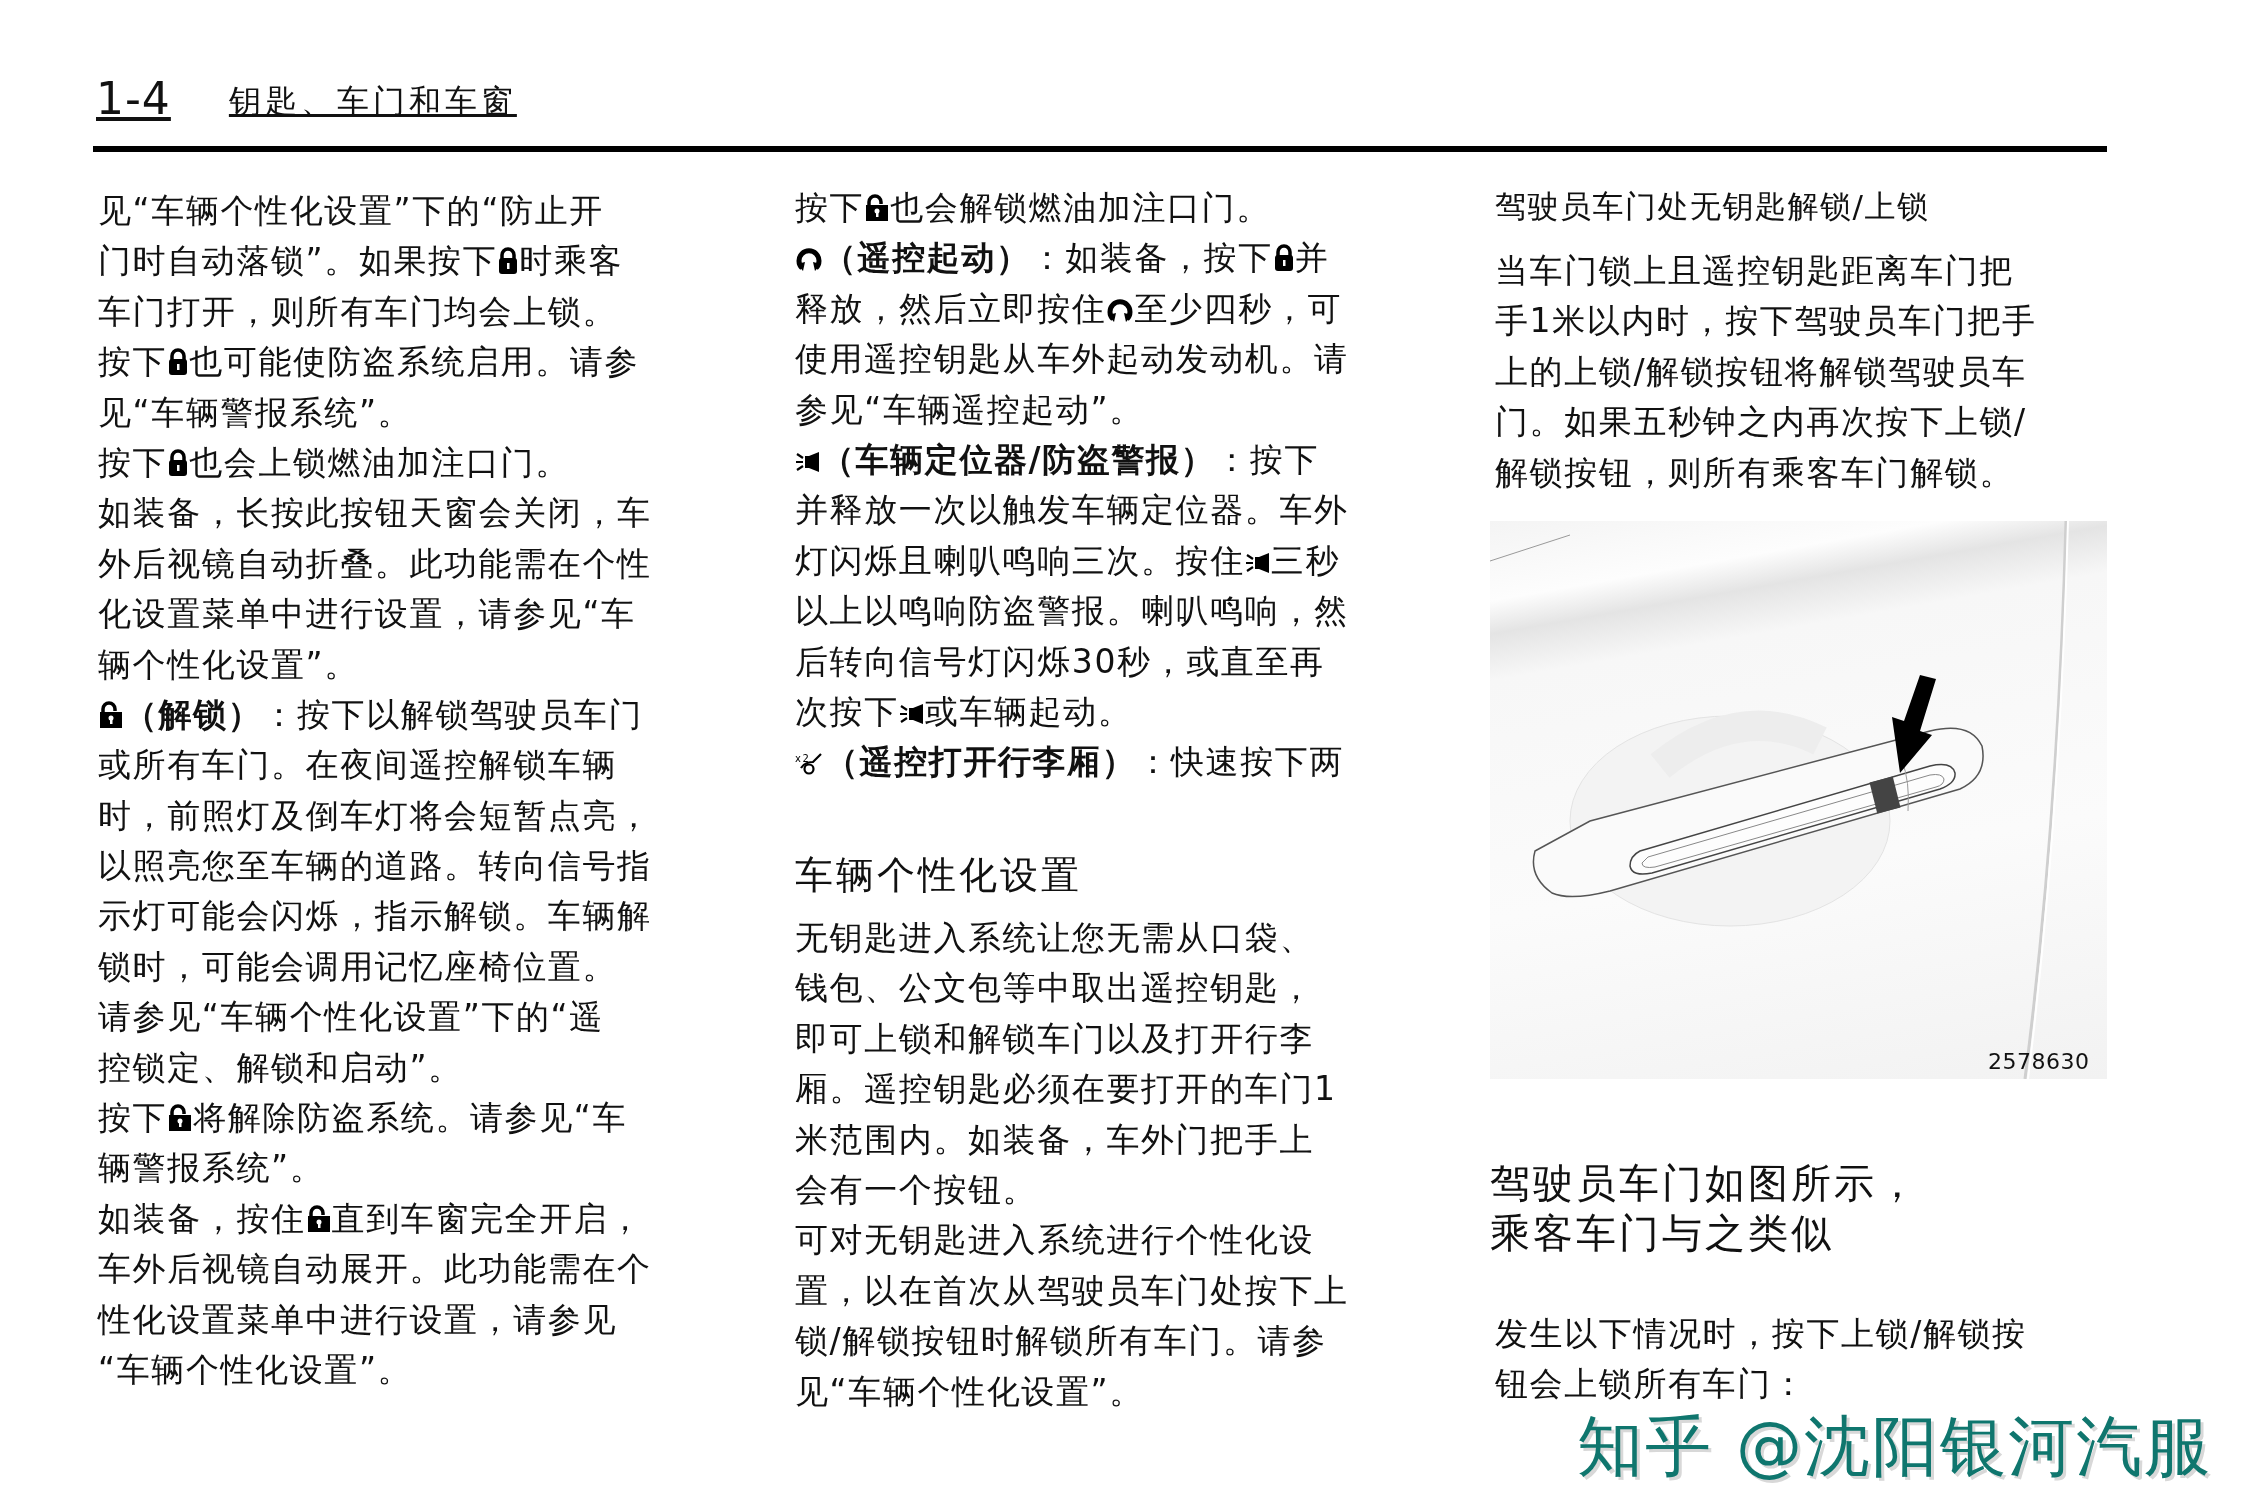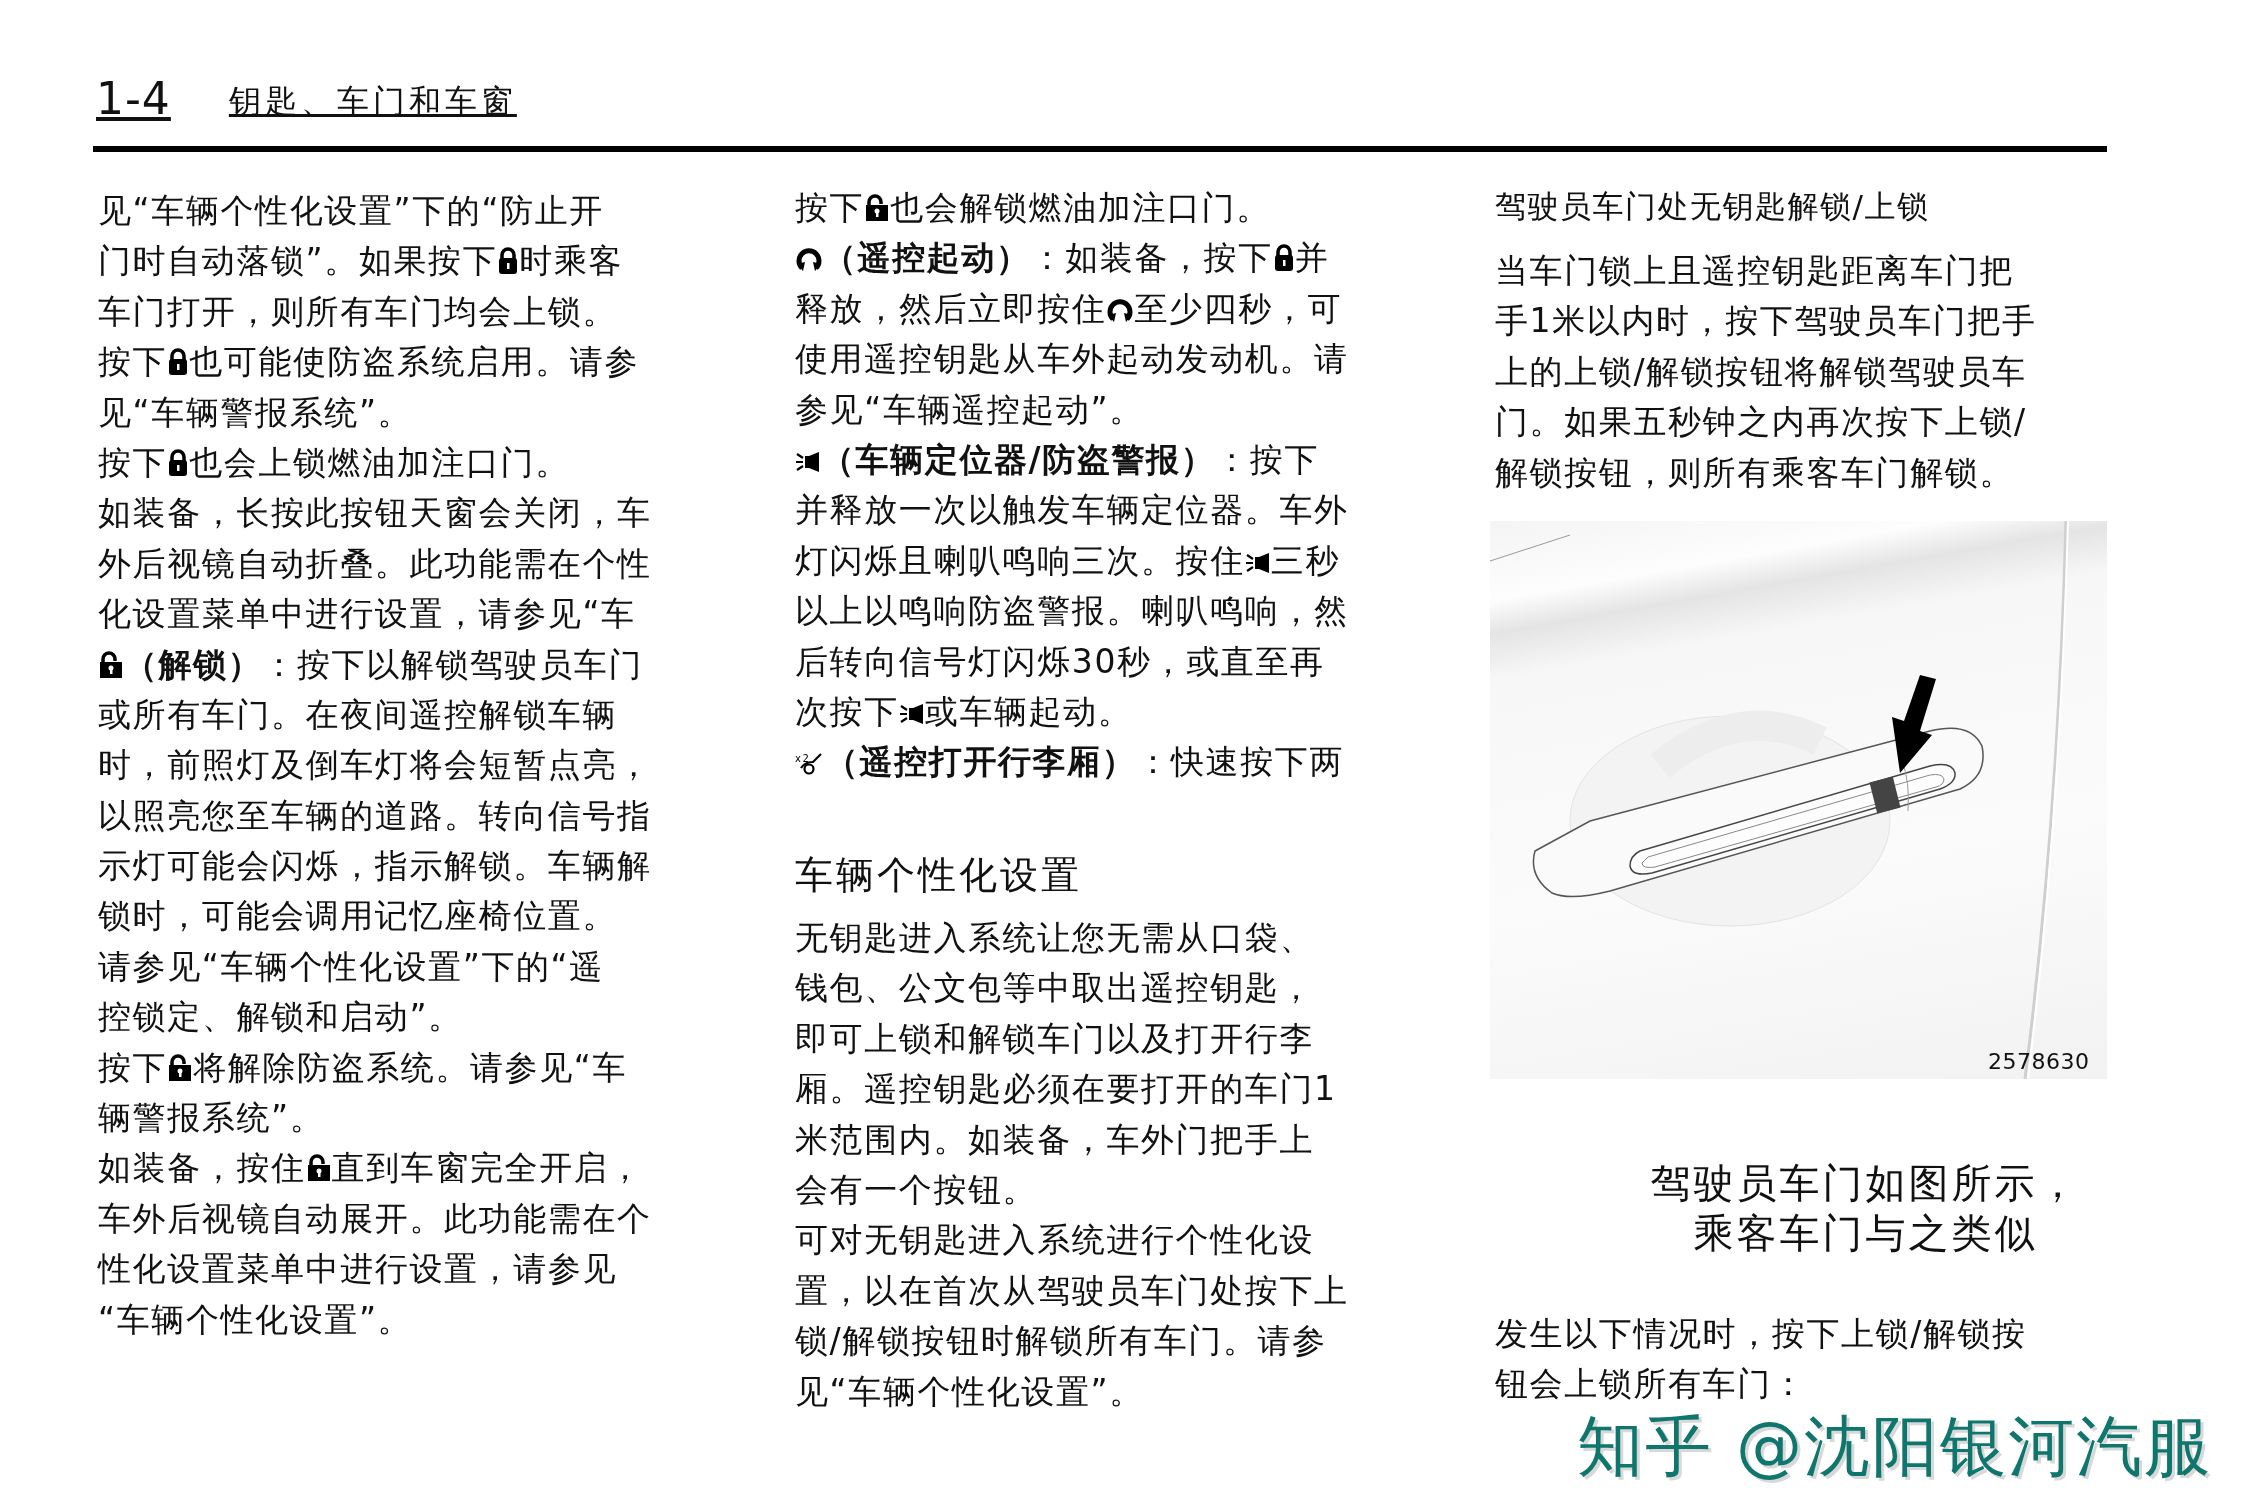--- a/index.html
+++ b/index.html
@@ -11,21 +11,21 @@
   .rule { position:absolute; left:93px; top:146px; width:2014px; height:6px; background:#000; }
   .col { position:absolute; }
   .line { height:50.4px; line-height:50.4px; font-size:33px; white-space:nowrap; letter-spacing:1.6px; }
   .bold { font-weight:bold; }
   .ic { display:inline-block; vertical-align:-3px; }
   .heading { font-size:38px; letter-spacing:3px; white-space:nowrap; }
   .subhead { font-size:31px; letter-spacing:1.5px; white-space:nowrap; }
   .figure { position:absolute; left:1490px; top:521px; width:617px; height:558px; overflow:hidden;
             background:linear-gradient(170deg,#f4f4f4 0%,#fdfdfd 12%,#e4e4e4 17%,#f7f7f7 24%,#fbfbfb 60%,#f2f2f2 100%); }
   .caption-num { position:absolute; left:1988px; top:1049px; font-size:22px; letter-spacing:0.5px; }
-  .center-caption { position:absolute; left:1557px; width:617px; text-align:center; font-size:40px; letter-spacing:3px; line-height:50px; top:1158px; }
+  .center-caption { position:absolute; left:1490px; width:617px; font-size:40px; letter-spacing:3px; line-height:50px; top:1158px; }
   .watermark { position:absolute; left:1577px; top:1372px; font-size:66px; color:#0f766e; letter-spacing:2px; white-space:nowrap;
                text-shadow:3px 3px 0 #d8d8d8;margin-top:30px; }
 </style>
 </head>
 <body>
 
 <div class="page-header">
   <span class="page-num">1-4</span>
   <span class="chapter-title">钥匙、车门和车窗</span>
 </div>
@@ -46,20 +46,21 @@
         </svg></span><span>也可能使防盗系统启用。请参</span></div>
     <div class="line">见“车辆警报系统”。</div>
     <div class="line"><span>按下</span><span class="ic"><svg width="22" height="28" viewBox="0 0 22 28">
           <path d="M5 12 V8 a6 6 0 0 1 12 0 V12" fill="none" stroke="#000" stroke-width="3.5"></path>
           <rect x="2" y="11" width="18" height="16" rx="3" fill="#000"></rect>
           <rect x="10" y="16" width="2.5" height="6" fill="#fff"></rect>
         </svg></span><span>也会上锁燃油加注口门。</span></div>
     <div class="line">如装备，长按此按钮天窗会关闭，车</div>
     <div class="line">外后视镜自动折叠。此功能需在个性</div>
     <div class="line">化设置菜单中进行设置，请参见“车</div>
+    <div class="line">辆个性化设置”。</div>
     <div class="line"><span class="ic"><svg width="26" height="28" viewBox="0 0 26 28">
           <path d="M5 12 V8 a6 6 0 0 1 12 0 V10" fill="none" stroke="#000" stroke-width="3.5"></path>
           <rect x="2" y="11" width="22" height="16" fill="#000"></rect>
           <circle cx="13" cy="17" r="2.5" fill="#fff"></circle>
           <rect x="12" y="17" width="2.5" height="6" fill="#fff"></rect>
         </svg></span><span><span class="bold">（解锁）</span>：按下以解锁驾驶员车门</span></div>
     <div class="line">或所有车门。在夜间遥控解锁车辆</div>
     <div class="line">时，前照灯及倒车灯将会短暂点亮，</div>
     <div class="line">以照亮您至车辆的道路。转向信号指</div>
     <div class="line">示灯可能会闪烁，指示解锁。车辆解</div>

